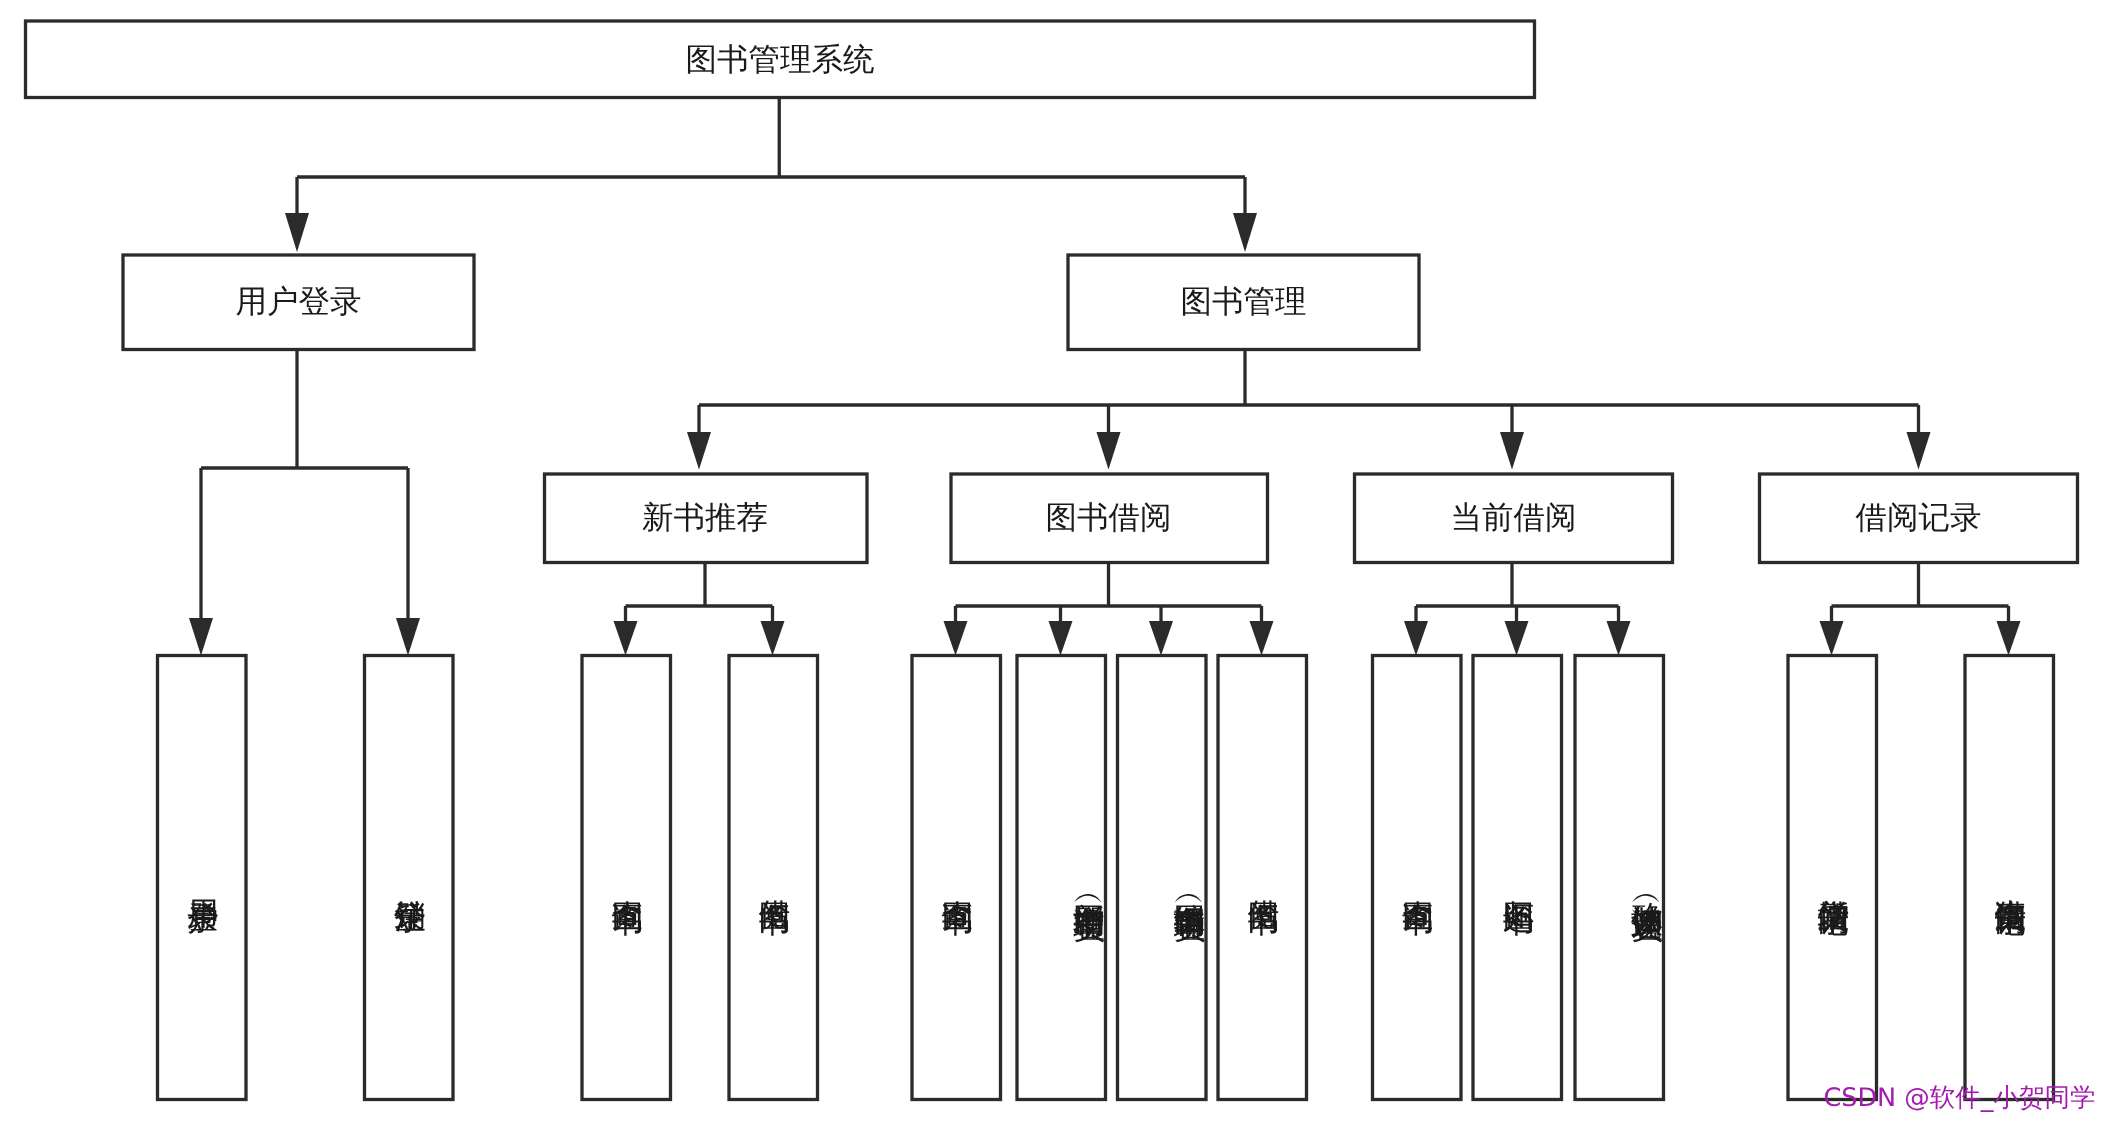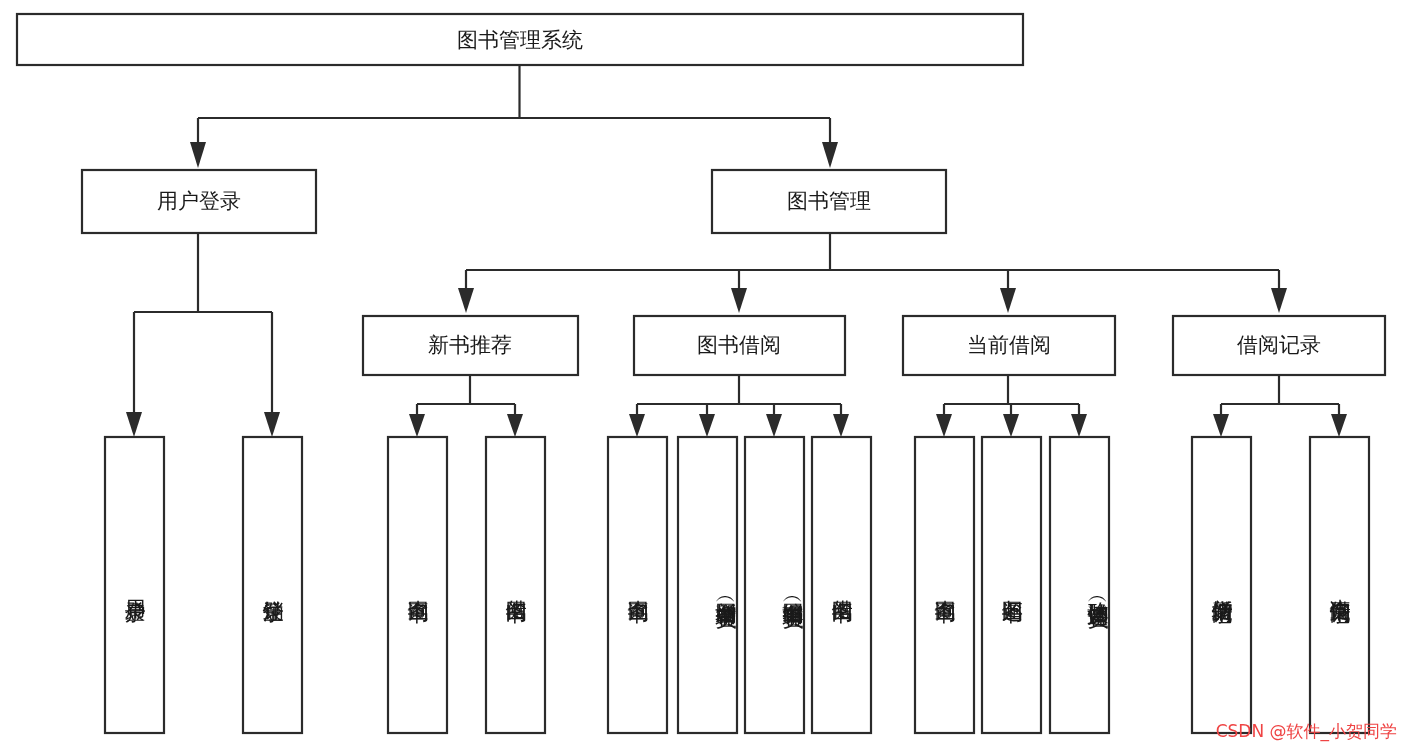--- a/index.html
+++ b/index.html
@@ -62,21 +62,21 @@
     letter-spacing: 1px;
     white-space: nowrap;
     pointer-events: none;
   }
   .watermark {
     position: absolute;
     right: 8px;
     bottom: 4px;
     font-family: "DejaVu Sans", "Liberation Sans", sans-serif;
     font-size: 17px;
-    color: #ef4444;
+    color: #a21caf;
     white-space: nowrap;
     user-select: none;
   }
 </style>
 </head>
 <body>
 
 <div id="diagram-root">
 
   <svg class="flow" viewBox="0 0 1405 747" xmlns="http://www.w3.org/2000/svg">

